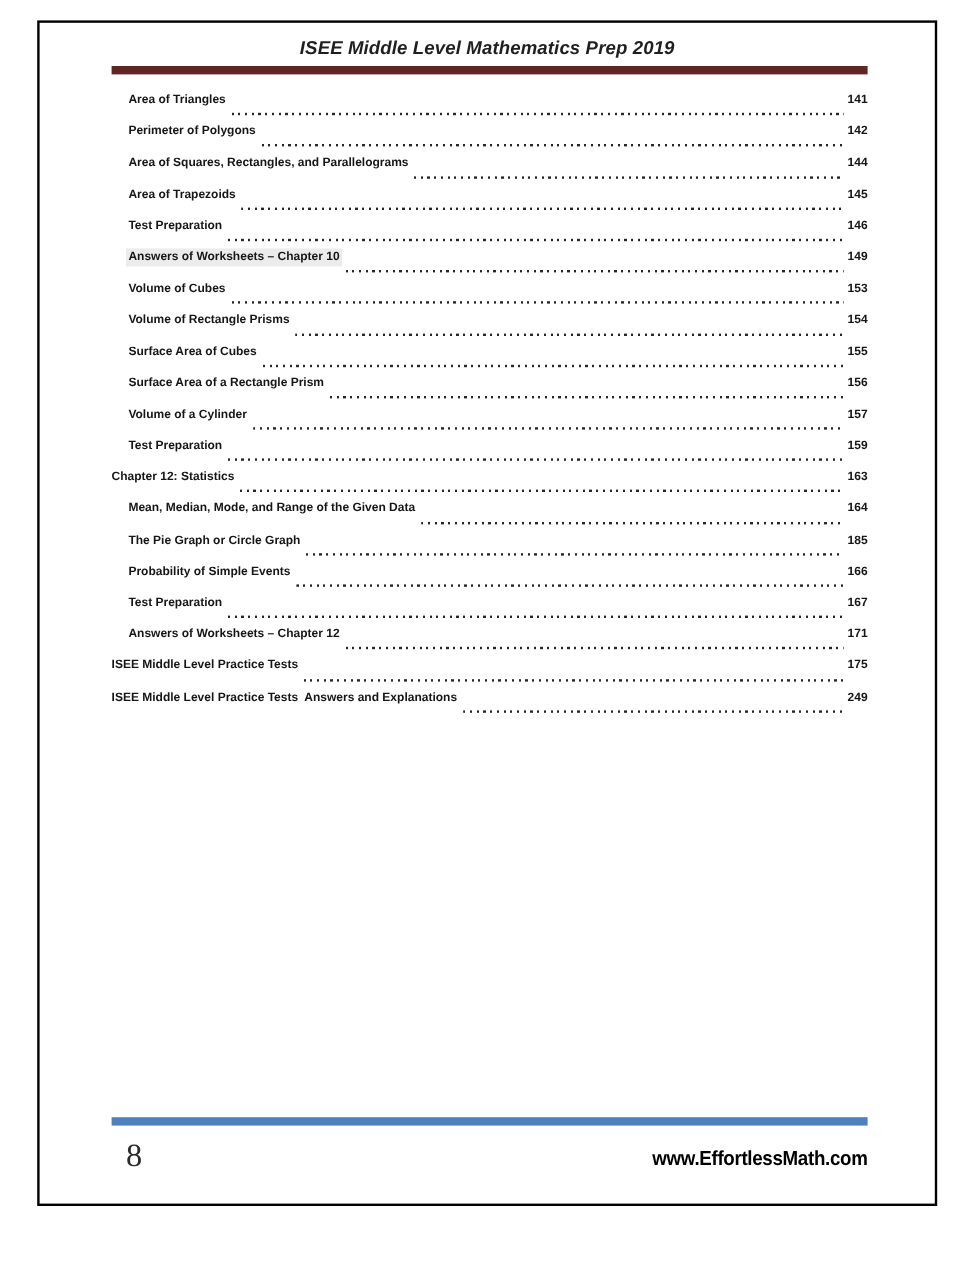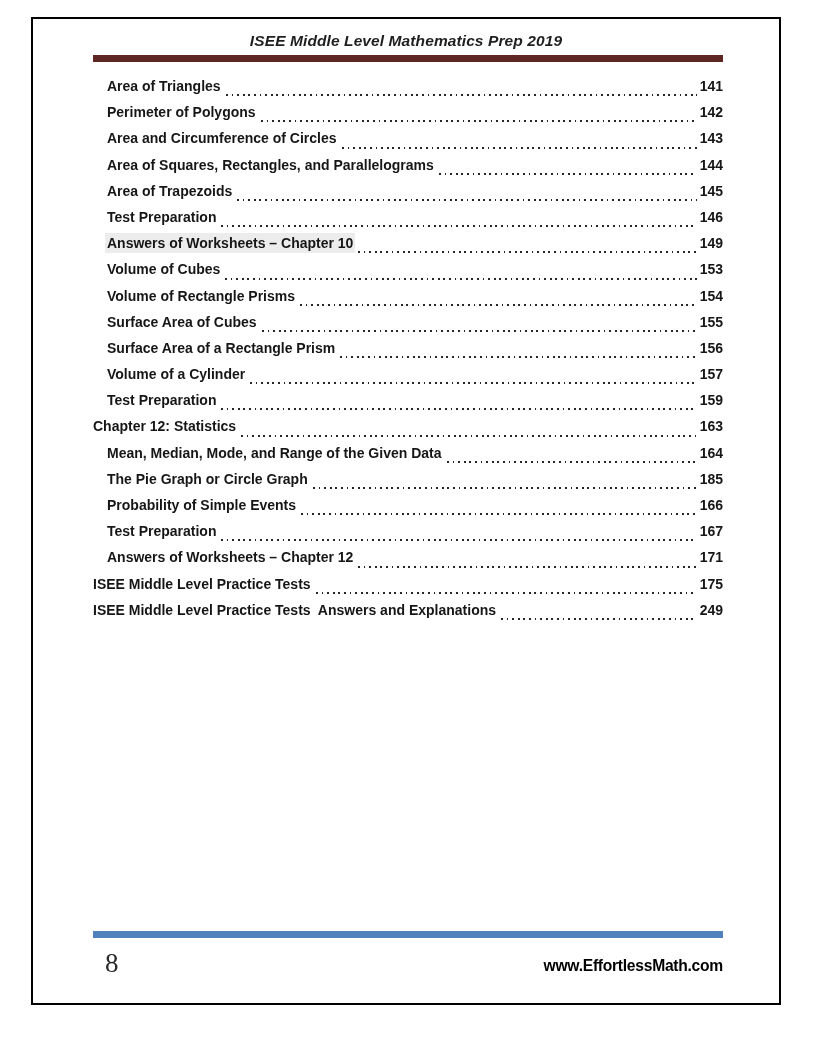--- a/index.html
+++ b/index.html
@@ -44,21 +44,21 @@
   .toc {
     position: absolute;
     top: 59px;
     left: 60px;
     width: 630px;
   }
   .toc-row {
     display: flex;
     align-items: baseline;
     height: 26.2px;
-    font-size: 14px;
+    font-size: 10px;
     font-weight: bold;
     color: #161616;
     white-space: pre;
   }
   .toc-row.sub { padding-left: 14px; }
   .toc-label { flex: 0 0 auto; }
   .toc-label.highlighted {
     background: var(--highlight-bg, #ececec);
     box-shadow: 0 0 0 2px var(--highlight-bg, #ececec);
   }
@@ -112,21 +112,20 @@
 </head>
 <body>
 
 <div class="page">
   <div class="header-title">ISEE Middle Level Mathematics Prep 2019</div>
   <div class="header-bar"></div>
 
   <div class="toc">
       <div class="toc-row sub"><span class="toc-label">Area of Triangles</span><span class="dots"></span><span class="toc-page">141</span></div>
       <div class="toc-row sub"><span class="toc-label">Perimeter of Polygons</span><span class="dots"></span><span class="toc-page">142</span></div>
-      <div class="toc-row sub"><span class="toc-label">Area and Circumference of Circles</span><span class="dots"></span><span class="toc-page">143</span></div>
       <div class="toc-row sub"><span class="toc-label">Area of Squares, Rectangles, and Parallelograms</span><span class="dots"></span><span class="toc-page">144</span></div>
       <div class="toc-row sub"><span class="toc-label">Area of Trapezoids</span><span class="dots"></span><span class="toc-page">145</span></div>
       <div class="toc-row sub"><span class="toc-label">Test Preparation</span><span class="dots"></span><span class="toc-page">146</span></div>
       <div class="toc-row sub"><span class="toc-label highlighted">Answers of Worksheets – Chapter 10</span><span class="dots"></span><span class="toc-page">149</span></div>
       <div class="toc-row sub"><span class="toc-label">Volume of Cubes</span><span class="dots"></span><span class="toc-page">153</span></div>
       <div class="toc-row sub"><span class="toc-label">Volume of Rectangle Prisms</span><span class="dots"></span><span class="toc-page">154</span></div>
       <div class="toc-row sub"><span class="toc-label">Surface Area of Cubes</span><span class="dots"></span><span class="toc-page">155</span></div>
       <div class="toc-row sub"><span class="toc-label">Surface Area of a Rectangle Prism</span><span class="dots"></span><span class="toc-page">156</span></div>
       <div class="toc-row sub"><span class="toc-label">Volume of a Cylinder</span><span class="dots"></span><span class="toc-page">157</span></div>
       <div class="toc-row sub"><span class="toc-label">Test Preparation</span><span class="dots"></span><span class="toc-page">159</span></div>

